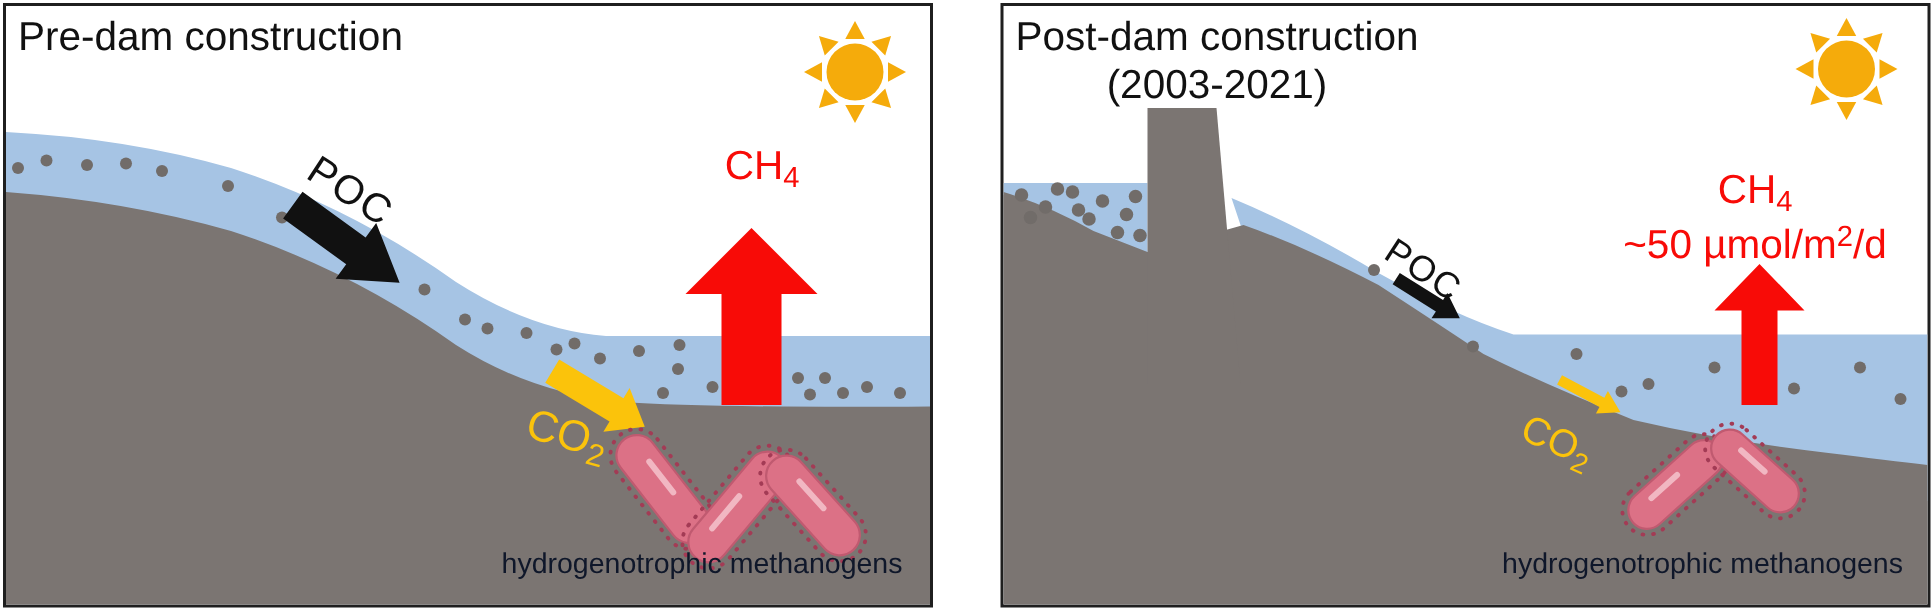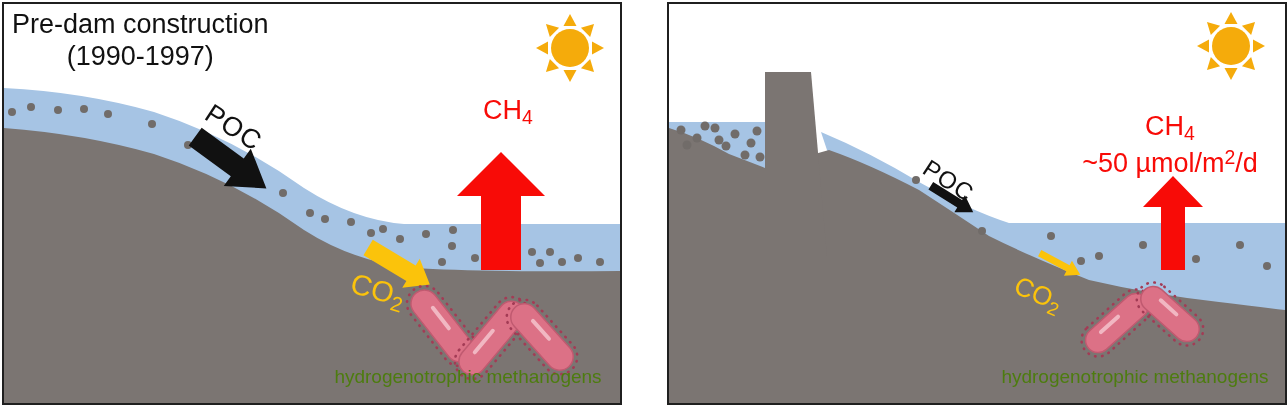--- a/index.html
+++ b/index.html
@@ -14,21 +14,21 @@
   .panel.left .poc-label{left:212px;top:94px;transform:rotate(33deg);}
   .panel.right .poc-label{left:264px;top:150px;font-size:24px;transform:rotate(33deg);}
   .co2-label{position:absolute;color:#FBC30B;font-size:29px;transform-origin:0 0;}
   .panel.left .co2-label{left:352px;top:263px;transform:rotate(16deg);}
   .panel.right .co2-label{left:353px;top:266px;font-size:26px;transform:rotate(24deg);}
   .ch4-block{position:absolute;color:#F80B07;text-align:center;font-size:27px;line-height:1.22;}
   .panel.left .ch4-block{left:384px;top:90px;width:240px;}
   .panel.right .ch4-block{left:381px;top:106px;width:240px;}
   .sub{font-size:0.72em;vertical-align:-0.28em;}
   .sup{font-size:0.72em;vertical-align:0.42em;}
-  .methanogens-label{position:absolute;top:362px;width:280px;text-align:center;color:#4d7c0f;font-size:19px;}
+  .methanogens-label{position:absolute;top:362px;width:280px;text-align:center;color:#0f172a;font-size:19px;}
   .panel.left .methanogens-label{left:324px;}
   .panel.right .methanogens-label{left:326px;}
   
   .water{fill:#A6C4E4;}
   .land{fill:#7B7572;}
   .dam{fill:#7B7572;}
   .dot{fill:#716C69;}
   .arrow-black{fill:#111111;}
   .arrow-yellow{fill:#FBC30B;}
   .arrow-red{fill:#F80B07;}
@@ -115,21 +115,20 @@
         <path class="sun-ray" d="M0,-34 L6.5,-22 L-6.5,-22 Z" transform="rotate(225)"></path>
         <path class="sun-ray" d="M0,-34 L6.5,-22 L-6.5,-22 Z" transform="rotate(270)"></path>
         <path class="sun-ray" d="M0,-34 L6.5,-22 L-6.5,-22 Z" transform="rotate(315)"></path>
         <circle class="sun-disc" r="19"></circle>
       </g>
     </svg>
 
     <div class="overlay">
       <div class="title">
         <div>Pre-dam construction</div>
-        <div>(1990-1997)</div>
       </div>
       <div class="poc-label">POC</div>
       <div class="co2-label"><span>CO</span><span class="sub">2</span></div>
       <div class="ch4-block">
         <div><span>CH</span><span class="sub">4</span></div>
       </div>
       <div class="methanogens-label">hydrogenotrophic methanogens</div>
     </div>
   </div>
 
@@ -202,20 +201,22 @@
         <path class="sun-ray" d="M0,-34 L6.5,-22 L-6.5,-22 Z" transform="rotate(180)"></path>
         <path class="sun-ray" d="M0,-34 L6.5,-22 L-6.5,-22 Z" transform="rotate(225)"></path>
         <path class="sun-ray" d="M0,-34 L6.5,-22 L-6.5,-22 Z" transform="rotate(270)"></path>
         <path class="sun-ray" d="M0,-34 L6.5,-22 L-6.5,-22 Z" transform="rotate(315)"></path>
         <circle class="sun-disc" r="19"></circle>
       </g>
     </svg>
 
     <div class="overlay">
       <div class="title">
+        <div>Post-dam construction</div>
+        <div>(2003-2021)</div>
       </div>
       <div class="poc-label">POC</div>
       <div class="co2-label"><span>CO</span><span class="sub">2</span></div>
       <div class="ch4-block">
         <div><span>CH</span><span class="sub">4</span></div>
         <div><span>~50 µmol/m</span><span class="sup">2</span><span>/d</span></div>
       </div>
       <div class="methanogens-label">hydrogenotrophic methanogens</div>
     </div>
   </div>

